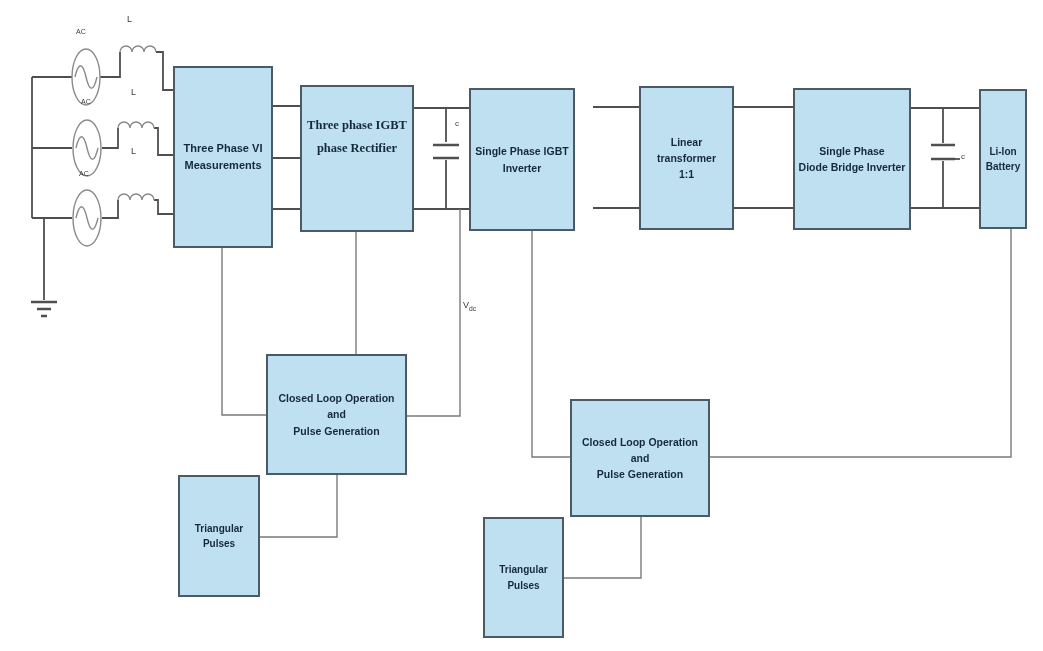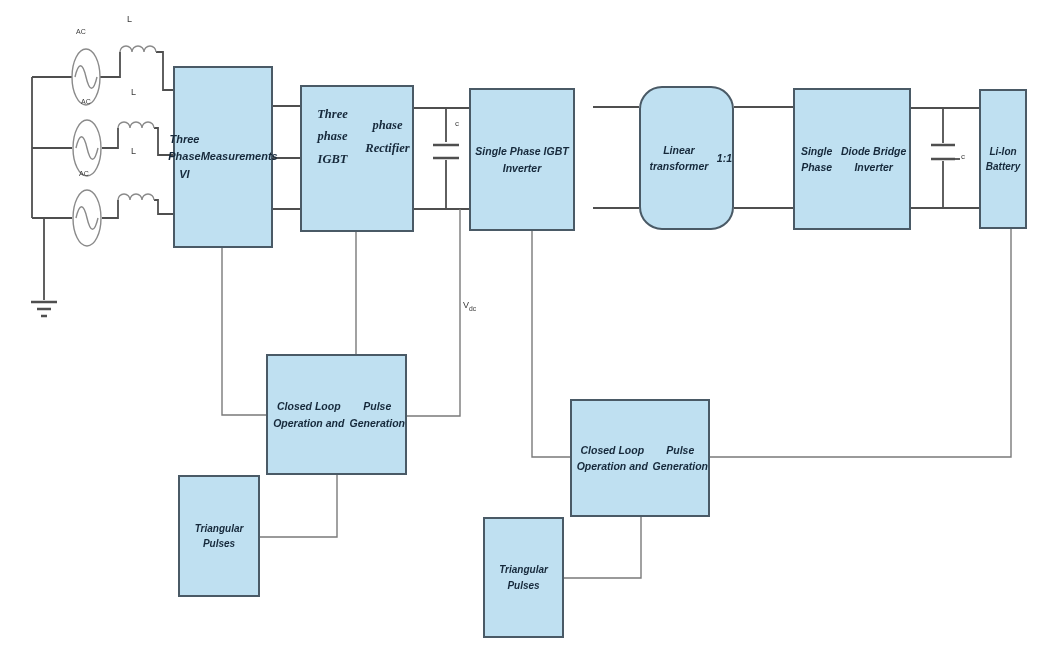--- a/index.html
+++ b/index.html
@@ -21,28 +21,27 @@
   #wires{position:absolute;left:0;top:0;width:1043px;height:651px;}
   .wire{stroke:var(--wire);stroke-width:1.8;fill:none;}
   .cwire{stroke:var(--control-wire);stroke-width:1.4;fill:none;}
   .plate{stroke:var(--wire);stroke-width:2.6;fill:none;}
   .symbol{stroke:var(--symbol);stroke-width:1.4;fill:none;}
   .block{
     position:absolute;
     background:var(--block-fill);
     border:2px solid var(--block-border);
     box-sizing:border-box;
-    display:flex;flex-direction:row;
+    display:flex;flex-direction:column;
     align-items:center;justify-content:center;
     text-align:center;
     color:var(--text);
     font-weight:bold;
     line-height:1.55;
     z-index:2;
-    font-style:italic;
   }
   .block .bl{display:block;}
   .serif{font-family:"Liberation Serif",serif;font-size:12.5px;line-height:1.8;}
   .fs11{font-size:11px;}
   .fs105{font-size:10.5px;}
   .fs10{font-size:10px;}
   .slabel{
     position:absolute;
     color:#3a3a3a;
     z-index:3;
@@ -125,21 +124,21 @@
 
   <div class="block serif" style="left:300px;top:85px;width:114px;height:147px;padding-bottom:44px;">
     <span class="bl">Three phase IGBT</span>
     <span class="bl">phase Rectifier</span>
   </div>
 
   <div class="block fs105" style="left:469px;top:88px;width:106px;height:143px;">
     <span class="bl">Single Phase IGBT Inverter</span>
   </div>
 
-  <div class="block fs105" style="left:639px;top:86px;width:95px;height:144px;border-radius:23px;">
+  <div class="block fs105" style="left:639px;top:86px;width:95px;height:144px;">
     <span class="bl">Linear transformer</span>
     <span class="bl">1:1</span>
   </div>
 
   <div class="block fs105" style="left:793px;top:88px;width:118px;height:142px;">
     <span class="bl">Single Phase</span>
     <span class="bl">Diode Bridge Inverter</span>
   </div>
 
   <div class="block fs10" style="left:979px;top:89px;width:48px;height:140px;">

